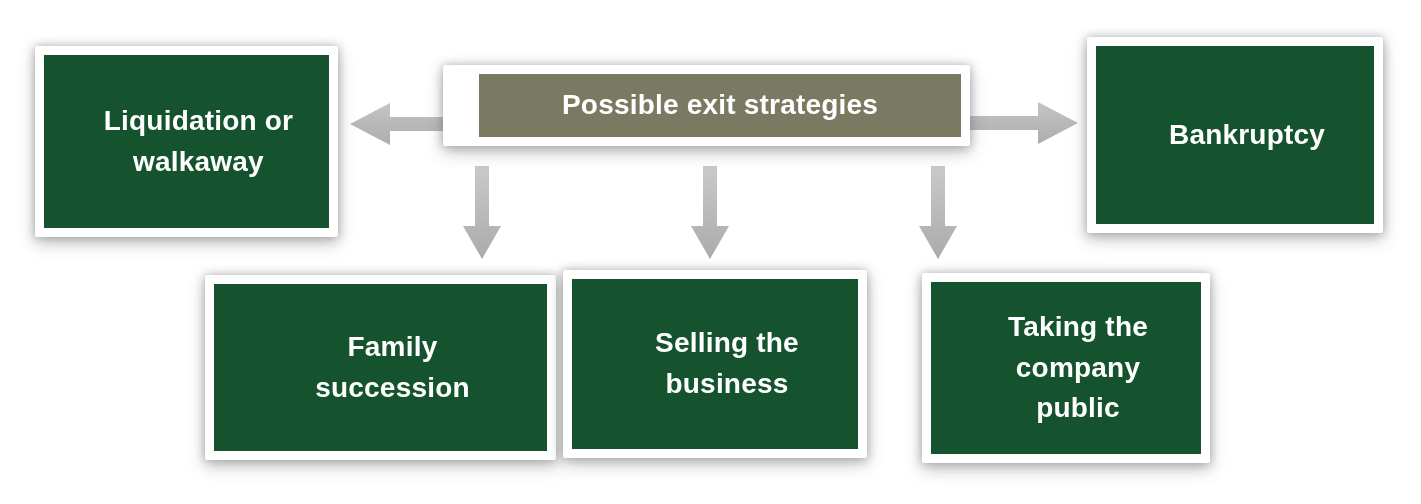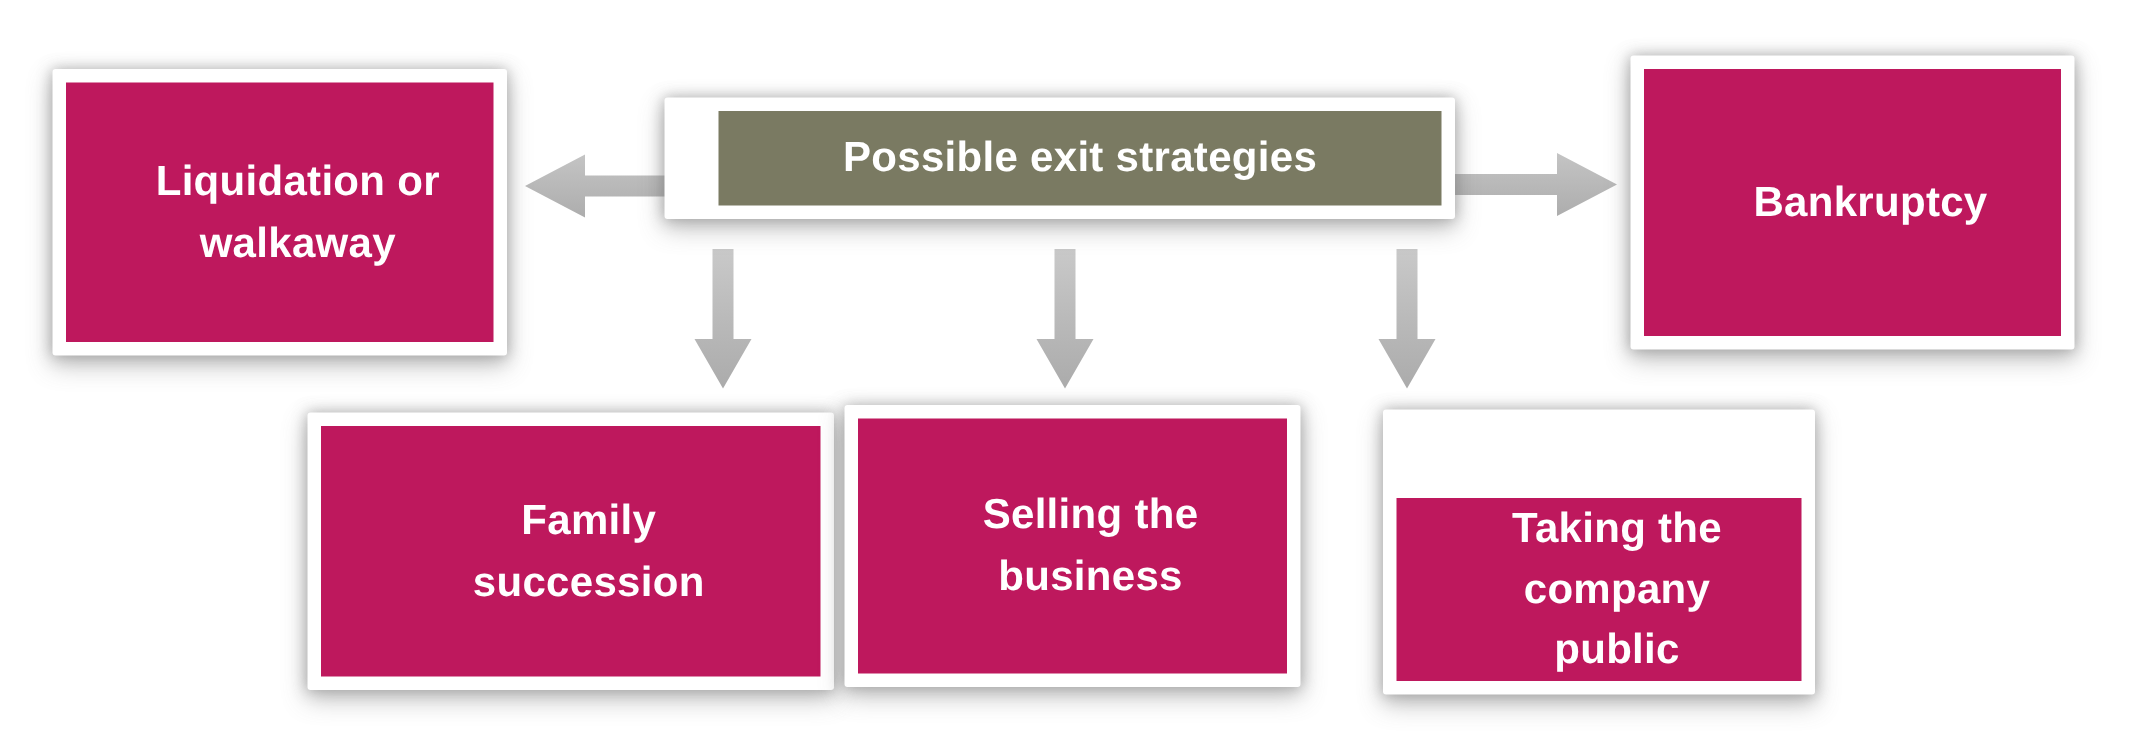--- a/index.html
+++ b/index.html
@@ -31,37 +31,37 @@
     box-sizing: border-box;
     padding: 9px;
   }
   .node-inner {
     flex: 1;
     display: flex;
     align-items: center;
     justify-content: center;
     text-align: center;
   }
-  .node-inner.blue  { background: #be185d; padding-left: 24px; }
+  .node-inner.blue  { background: #14532d; padding-left: 24px; }
   .node-inner.olive { background: #7a7a62; }
   .node-label {
     color: #ffffff;
     font-weight: 700;
     font-size: 28px;
     line-height: 1.45;
     white-space: pre-line;
     letter-spacing: 0.2px;
   }
   
   .pos-center      { left: 443px;  top: 65px;  width: 527px; height: 81px; padding-left: 36px; }
   .pos-liquidation { left: 35px;   top: 46px;  width: 303px; height: 191px; }
   .pos-bankruptcy  { left: 1087px; top: 37px;  width: 296px; height: 196px; }
   .pos-family      { left: 205px;  top: 275px; width: 351px; height: 185px; }
   .pos-selling     { left: 563px;  top: 270px; width: 304px; height: 188px; }
-  .pos-public      { left: 922px;  top: 273px; width: 288px; height: 190px; align-items: flex-end; }
+  .pos-public      { left: 922px;  top: 273px; width: 288px; height: 190px; }
 </style>
 </head>
 <body>
 
 <div class="canvas">
 
   <svg class="arrows" viewBox="0 0 1421 504" xmlns="http://www.w3.org/2000/svg" aria-hidden="true">
     <defs>
       <linearGradient id="gradDown" x1="0" y1="0" x2="0" y2="1">
         <stop offset="0" stop-color="#c9c9c9"></stop>

